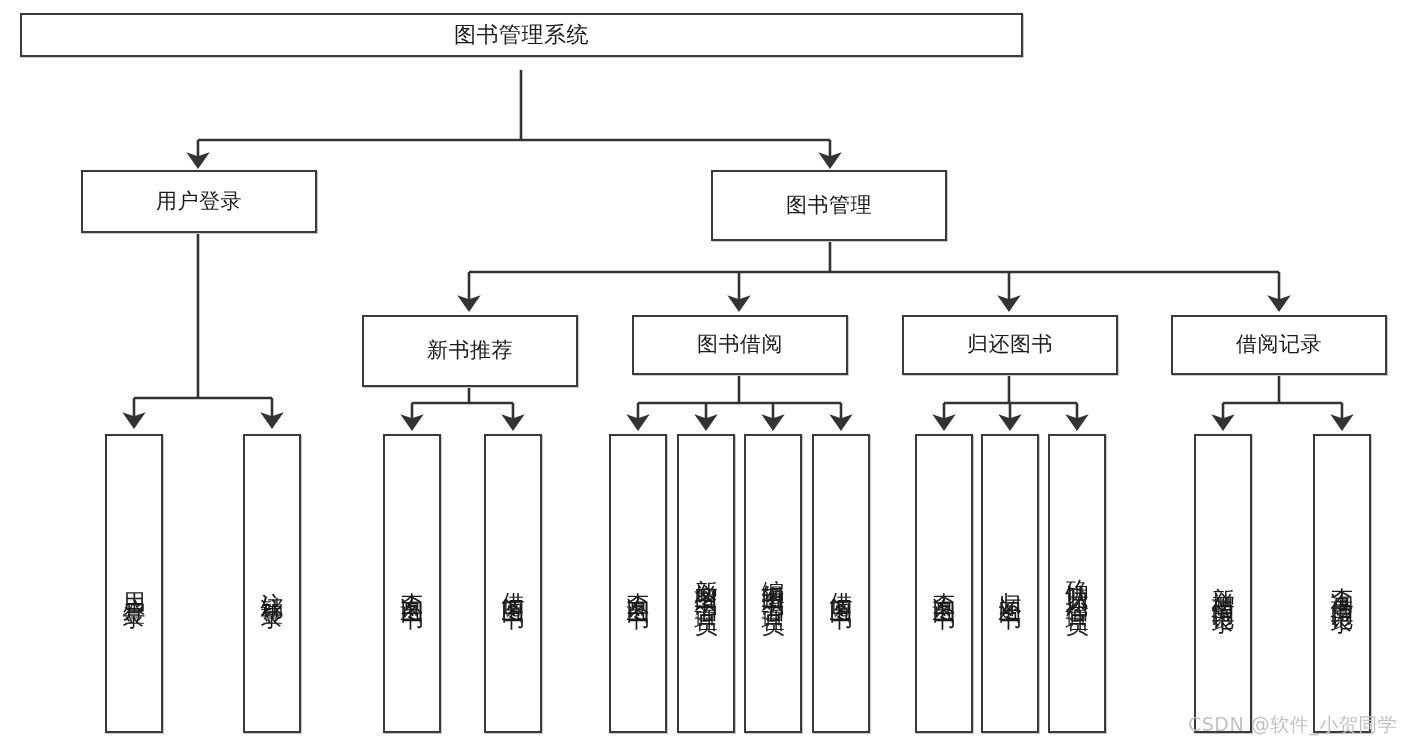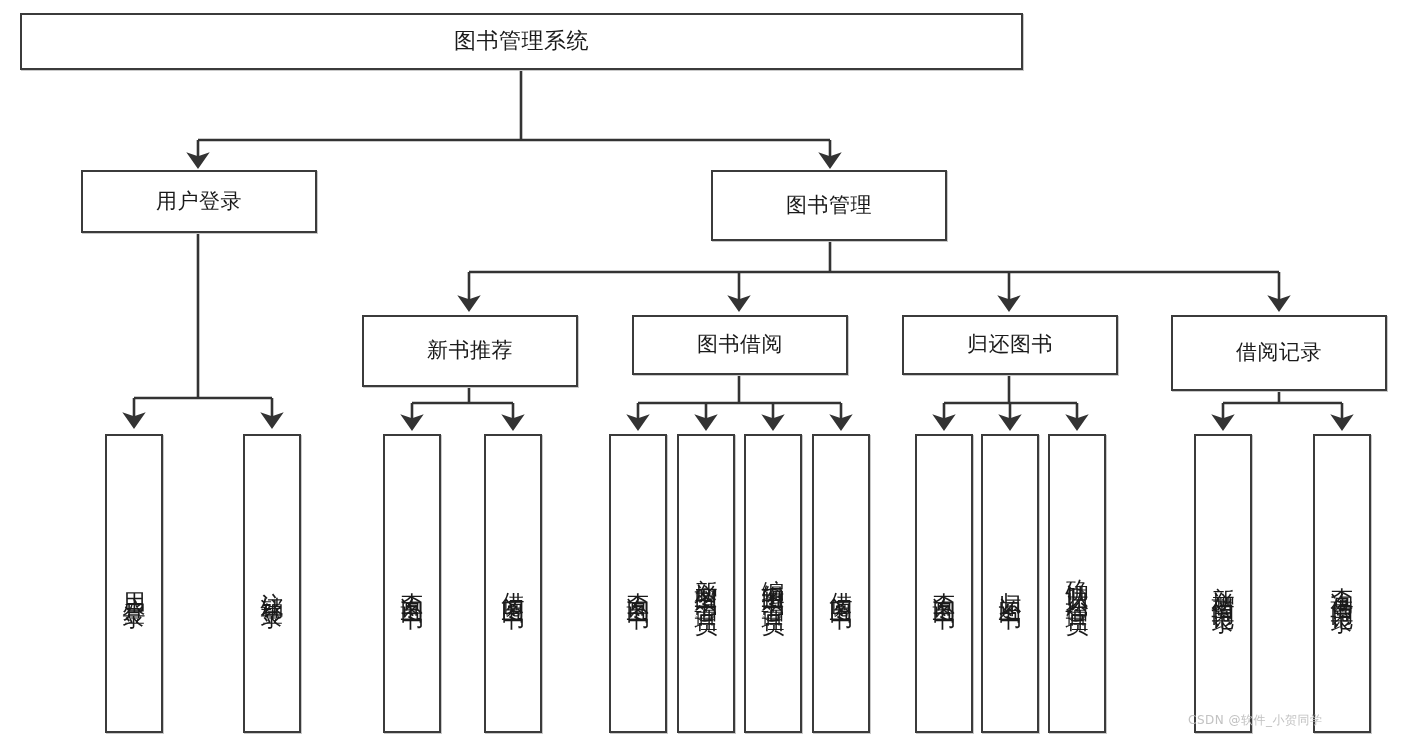--- a/index.html
+++ b/index.html
@@ -53,21 +53,21 @@
     text-orientation: upright;
     font-size: 23px;
     letter-spacing: 5px;
     line-height: 1;
     white-space: nowrap;
   }
   .node.root .label { font-size: 22px; }
   .watermark {
     position: absolute;
     color: #c2c2c2;
-    font-size: 12px;
+    font-size: 19px;
     white-space: nowrap;
     letter-spacing: 0.5px;
     left: 1188px;
     top: 712px;
   }
 </style>
 </head>
 <body>
 
 <div id="canvas">
@@ -115,41 +115,41 @@
       <path d="M1010,403 L1010,422" marker-end="url(#arrow)"></path>
       <path d="M1077,403 L1077,422" marker-end="url(#arrow)"></path>
 
       <path d="M1279,375 L1279,403"></path>
       <path d="M1223,403 L1342,403"></path>
       <path d="M1223,403 L1223,422" marker-end="url(#arrow)"></path>
       <path d="M1342,403 L1342,422" marker-end="url(#arrow)"></path>
     </g>
   </svg>
 
-  <div class="node h root" style="left:20px; top:13px; width:1003px; height:57px;">
+  <div class="node h root" style="left:20px; top:13px; width:1003px; height:44px;">
     <span class="label">图书管理系统</span>
   </div>
 
   <div class="node h" style="left:81px; top:170px; width:236px; height:63px;">
     <span class="label">用户登录</span>
   </div>
   <div class="node h" style="left:711px; top:170px; width:236px; height:71px;">
     <span class="label">图书管理</span>
   </div>
 
   <div class="node h" style="left:362px; top:315px; width:216px; height:72px;">
     <span class="label">新书推荐</span>
   </div>
   <div class="node h" style="left:632px; top:315px; width:216px; height:60px;align-items:center;">
     <span class="label">图书借阅</span>
   </div>
   <div class="node h" style="left:902px; top:315px; width:216px; height:60px;">
     <span class="label">归还图书</span>
   </div>
-  <div class="node h" style="left:1171px; top:315px; width:216px; height:76px;justify-content:center;">
+  <div class="node h" style="left:1171px; top:315px; width:216px; height:60px;justify-content:center;">
     <span class="label">借阅记录</span>
   </div>
 
   <div class="node v" style="left:105px; top:434px; width:58px; height:299px;">
     <span class="label">用户登录</span>
   </div>
   <div class="node v" style="left:243px; top:434px; width:58px; height:299px;">
     <span class="label">注销登录</span>
   </div>
 

